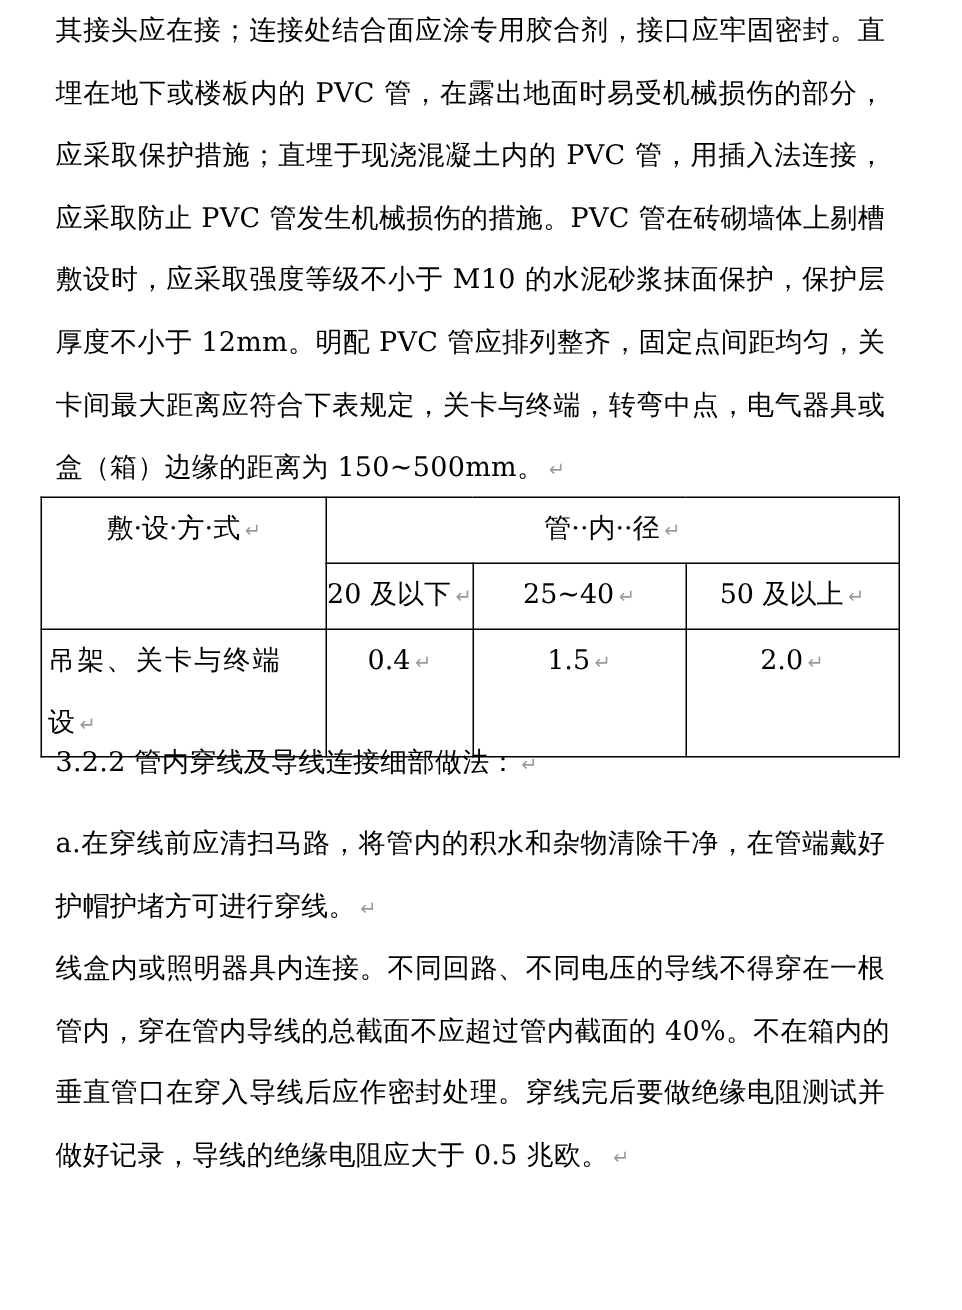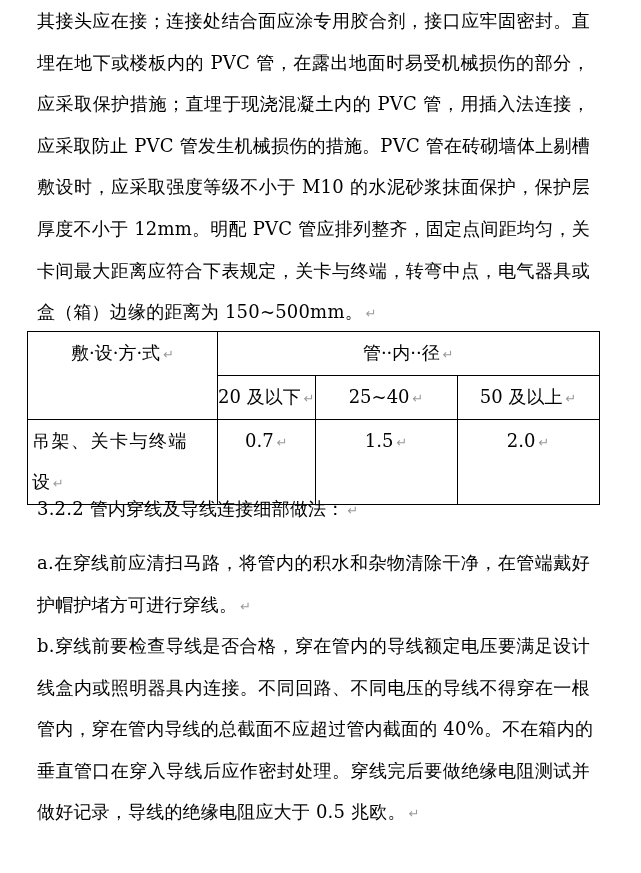--- a/index.html
+++ b/index.html
@@ -78,21 +78,21 @@
       <td class="cell-center">
         <span class="cell-text"><span>50 及以上</span><span class="pmark">↵</span></span>
       </td>
     </tr>
     <tr class="body-row">
       <td class="cell-left">
         <span class="cell-text" style="letter-spacing:1.5px;">吊架、关卡与终端</span>
         <span class="cell-text"><span>设</span><span class="pmark">↵</span></span>
       </td>
       <td class="cell-center">
-        <span class="cell-text"><span>0.7</span><span class="pmark">↵</span></span>
+        <span class="cell-text"><span>0.4</span><span class="pmark">↵</span></span>
       </td>
       <td class="cell-center">
         <span class="cell-text"><span>1.5</span><span class="pmark">↵</span></span>
       </td>
       <td class="cell-center">
         <span class="cell-text"><span>2.0</span><span class="pmark">↵</span></span>
       </td>
     </tr>
   </tbody>
     </table>
@@ -100,20 +100,19 @@
   <div class="para" style="top:488px;">
     <span class="line last"><span>3.2.2 管内穿线及导线连接细部做法：</span><span class="pmark">↵</span></span>
   </div>
 
   <div class="para" style="top:542px;">
     <span class="line">a.在穿线前应清扫马路，将管内的积水和杂物清除干净，在管端戴好</span>
     <span class="line last"><span>护帽护堵方可进行穿线。</span><span class="pmark">↵</span></span>
   </div>
 
   <div class="para" style="top:625px;">
-    <span class="line">b.穿线前要检查导线是否合格，穿在管内的导线额定电压要满足设计</span>
     <span class="line">线盒内或照明器具内连接。不同回路、不同电压的导线不得穿在一根</span>
     <span class="line">管内，穿在管内导线的总截面不应超过管内截面的 40%。不在箱内的</span>
     <span class="line">垂直管口在穿入导线后应作密封处理。穿线完后要做绝缘电阻测试并</span>
     <span class="line last"><span>做好记录，导线的绝缘电阻应大于 0.5 兆欧。</span><span class="pmark">↵</span></span>
   </div>
 
 </div>
 
 </body></html>

